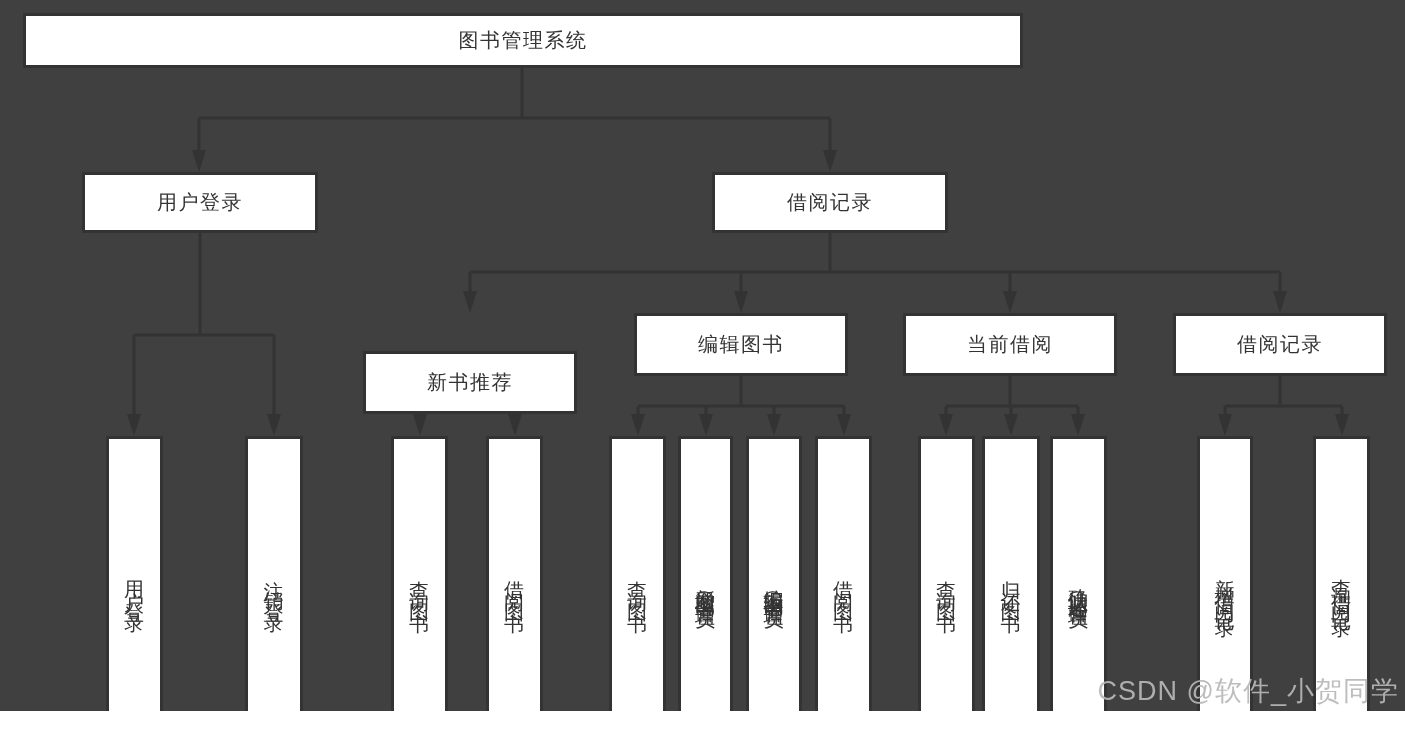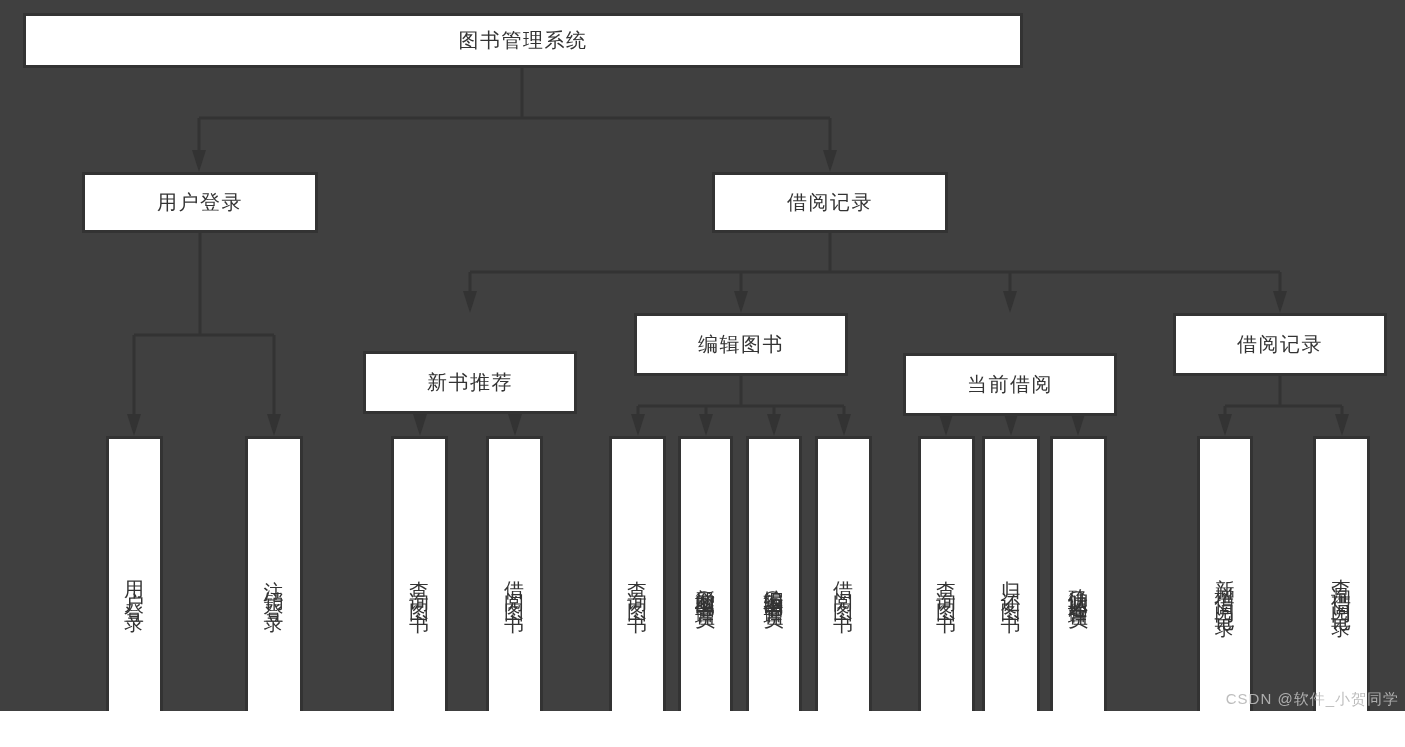--- a/index.html
+++ b/index.html
@@ -42,21 +42,21 @@
     letter-spacing: 11px;
     line-height: 1;
     white-space: nowrap;
   }
   .box.v.mid span { letter-spacing: 8px; }
   .box.v.long span { letter-spacing: 3px; }
   .watermark {
     position: absolute;
     right: 6px;
     bottom: 2px;
-    font-size: 15px;
+    font-size: 27px;
     color: rgba(183,183,183,0.92);
     letter-spacing: 1px;
     white-space: nowrap;
   }
 </style>
 </head>
 <body>
 
 <div class="canvas">
 
@@ -110,21 +110,21 @@
   <div class="box h" style="left:712px; top:172px; width:236px; height:61px;">
     <span>借阅记录</span>
   </div>
 
   <div class="box h" style="left:363px; top:313px; width:214px; height:63px;margin-top:38px;">
     <span>新书推荐</span>
   </div>
   <div class="box h" style="left:634px; top:313px; width:214px; height:63px;">
     <span>编辑图书</span>
   </div>
-  <div class="box h" style="left:903px; top:313px; width:214px; height:63px;margin-top:40px;">
+  <div class="box h" style="left:903px; top:313px; width:214px; height:63px;">
     <span>当前借阅</span>
   </div>
   <div class="box h" style="left:1173px; top:313px; width:214px; height:63px;">
     <span>借阅记录</span>
   </div>
 
   <div class="box v" style="left:106px; top:436px; width:57px; height:301px;">
     <span>用户登录</span>
   </div>
   <div class="box v" style="left:245px; top:436px; width:58px; height:301px;">

